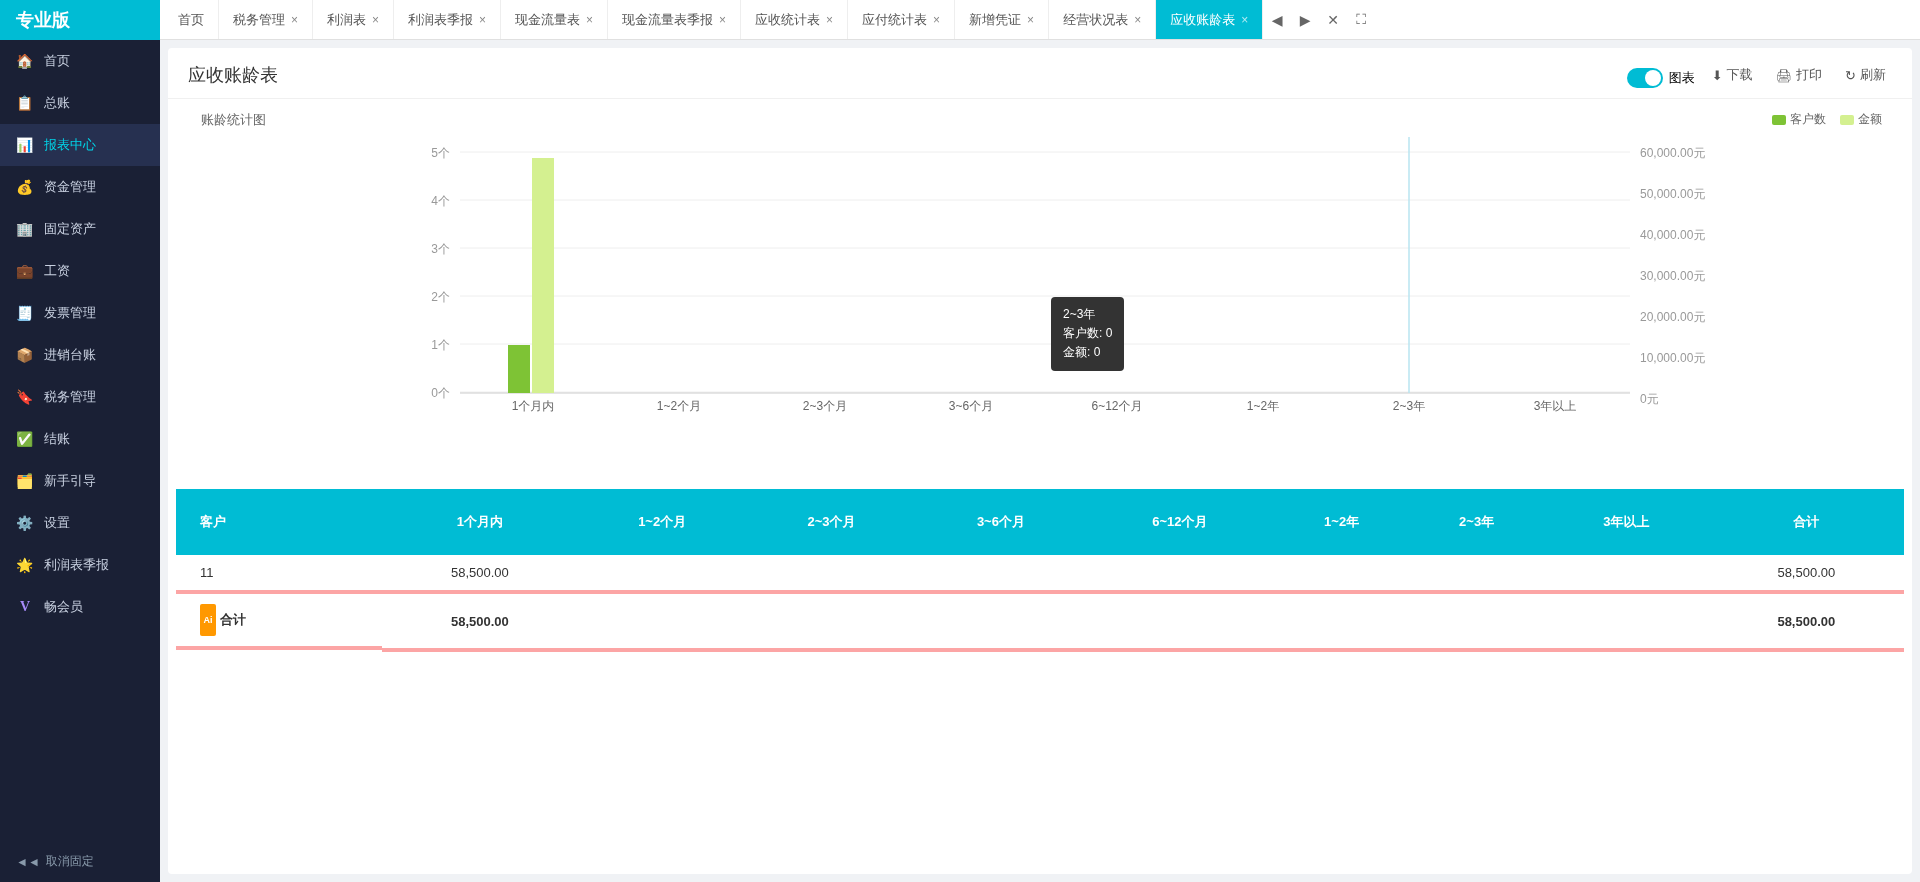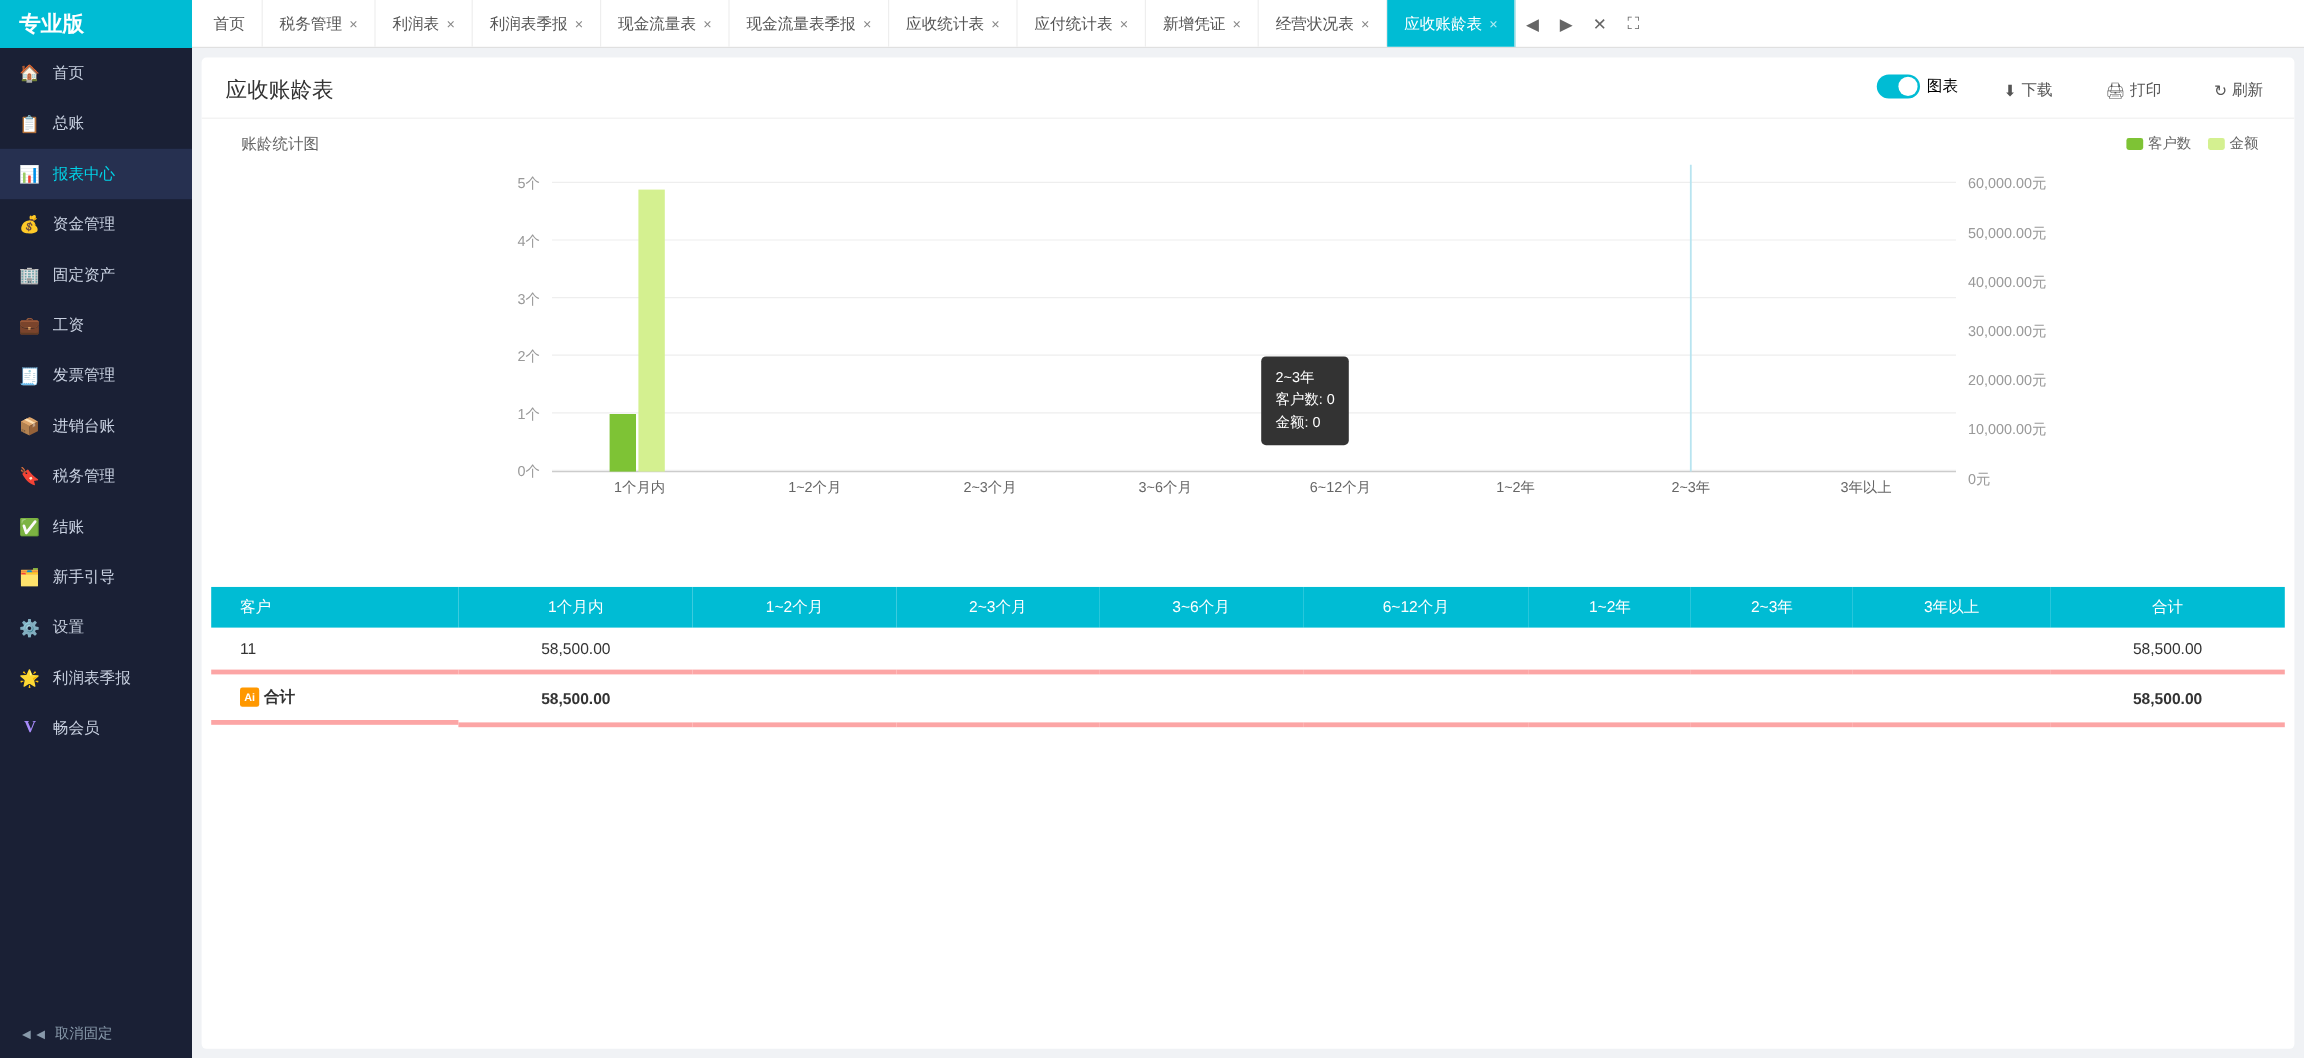--- a/index.html
+++ b/index.html
@@ -118,22 +118,22 @@
       border-bottom: 1px solid #f0f0f0;
     }
     .page-title {
       font-size: 18px;
       font-weight: 500;
       color: #333;
       flex: 1;
     }
     .header-actions {
       display: flex;
-      align-items: flex-start;
-      gap: 32px;
+      align-items: flex-end;
+      gap: 11px;
     }
     .toggle-switch {
       display: flex;
       align-items: center;
       gap: 6px;
     }
     .toggle-track {
       width: 36px;
       height: 20px;
       background: #00bcd4;
@@ -217,41 +217,41 @@
     .data-table {
       width: 100%;
       border-collapse: collapse;
       font-size: 13px;
     }
     .data-table thead tr {
       background: #00bcd4;
       color: white;
     }
     .data-table thead th {
-      padding: 8px 8px;
+      padding: 24px 8px;
       text-align: center;
-      font-weight: normal;
+      font-weight: bold;
     }
     .data-table tbody td {
       padding: 10px 8px;
       text-align: center;
       border-bottom: 4px solid #fca5a5;
       color: #333;
     }
     .data-table tbody td:first-child { text-align: left; padding-left: 24px; }
     .total-row td { font-weight: bold; }
     .total-row td:first-child {
       display: flex;
       align-items: center;
       gap: 4px;
       padding-left: 24px;
     }
     .total-icon {
       width: 16px;
-      height: 16px;
+      height: 32px;
       background: #ff9800;
       border-radius: 3px;
       display: inline-flex;
       align-items: center;
       justify-content: center;
       color: white;
       font-size: 10px;
     }
     .table-container {
       overflow: auto;

